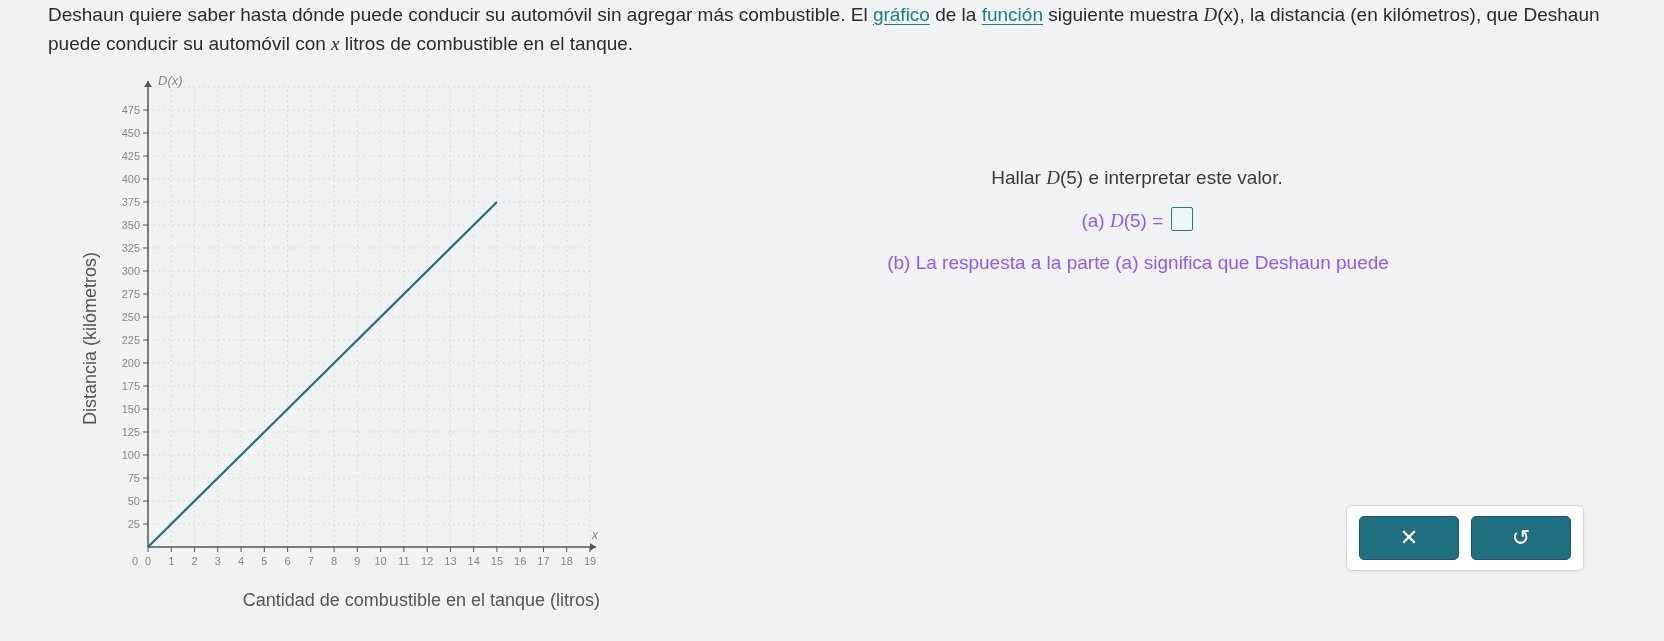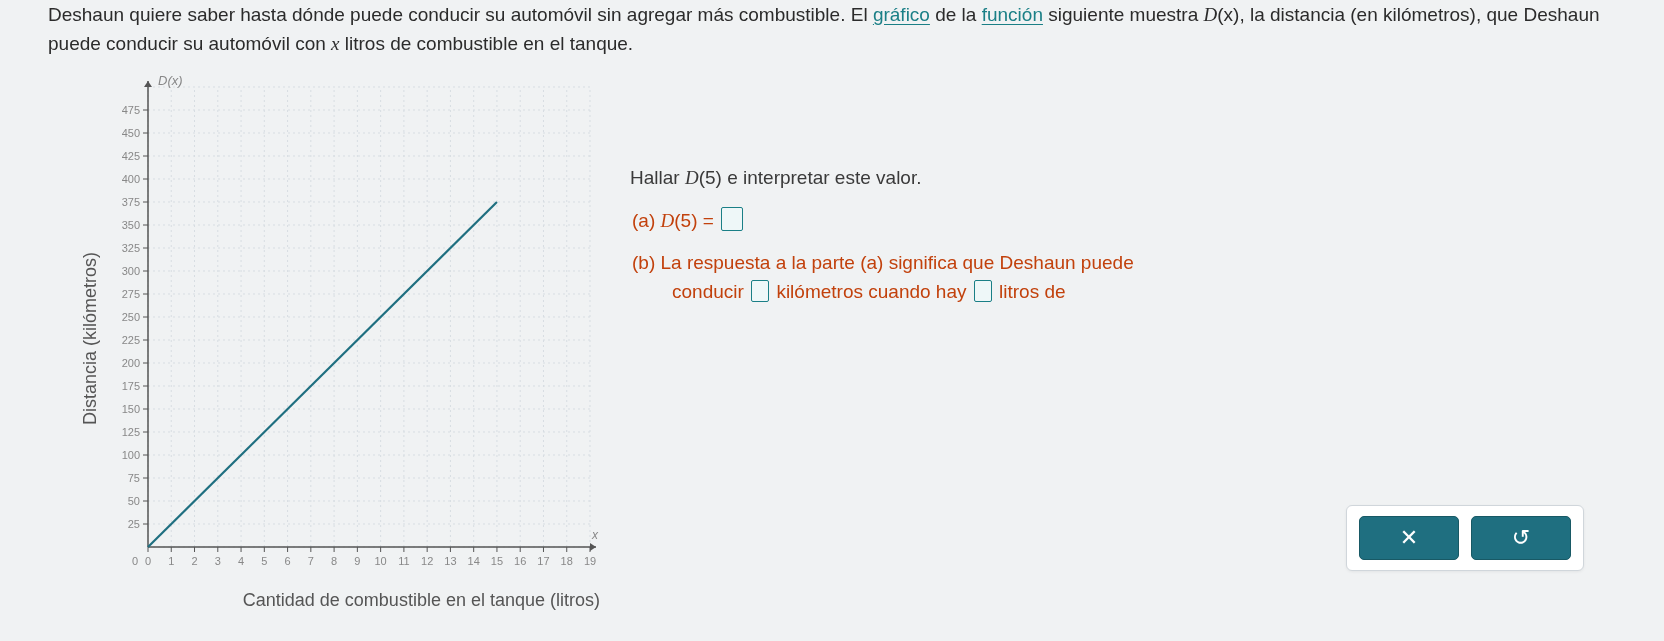--- a/index.html
+++ b/index.html
@@ -18,42 +18,42 @@
     padding: 0 28px 8px 48px;
     line-height: 1.55;
     color: #2b2b2b;
     font-size: 19px;
   }
   .link { color: #1a7f86; text-decoration: underline; text-underline-offset: 3px; }
   .mathit { font-style: italic; font-family: Georgia, 'Times New Roman', serif; }
 
   .main-row { display: flex; gap: 30px; padding-left: 80px; padding-right: 20px; }
   .graph-col { display: flex; align-items: center; }
-  .q-col { flex: 1; padding-top: 100px; position: relative; }
+  .q-col { flex: 1; padding-top: 100px; position: relative; text-align: center; }
 
   .ylabel {
     transform: rotate(-90deg);
     transform-origin: center;
     white-space: nowrap;
     color: #555;
     font-size: 18px;
     width: 20px;
     display:flex; align-items:center; justify-content:center;
   }
   .plot-wrap { position: relative; }
   .xlabel {
     margin-top: 8px;
     text-align: right;
     padding-left: 50px;
     color: #555;
     font-size: 18px;
   }
 
   .q-line { margin-bottom: 18px; color:#3a3a3a; font-size:19px;}
-  .q-part { margin-bottom: 12px; font-size:19px; color:#c2410c; padding-left:2px;}
+  .q-part { margin-bottom: 12px; font-size:19px; color:#8b5cf6; padding-left:2px;}
   .indent { padding-left: 40px; }
   .answer-box {
     display: inline-block;
     width: 22px;
     height: 24px;
     border: 1px solid #1a7f86;
     background: #eef7f8;
     vertical-align: -4px;
     margin: 0 2px;
     border-radius: 2px;
@@ -235,23 +235,20 @@
     <div class="q-line">
       <span>Hallar </span><span class="mathit">D</span><span>(5)</span><span> e interpretar este valor.</span>
     </div>
 
     <div class="q-part">
       <span>(a) </span><span class="mathit">D</span><span>(5)</span><span> = </span><span class="answer-box"></span>
     </div>
 
     <div class="q-part" style="margin-top:20px;">
       <span>(b) </span><span>La respuesta a la parte (a) significa que Deshaun puede</span>
-      <div class="indent" style="margin-top:6px;">
-        <span>conducir </span><span class="answer-box small"></span><span> kilómetros cuando hay </span><span class="answer-box small"></span><span> litros de</span>
-      </div>
     </div>
 
     <div class="btn-tray">
       <div class="btn">
         <span>✕</span>
       </div>
       <div class="btn">
         <span>↺</span>
       </div>
     </div>

